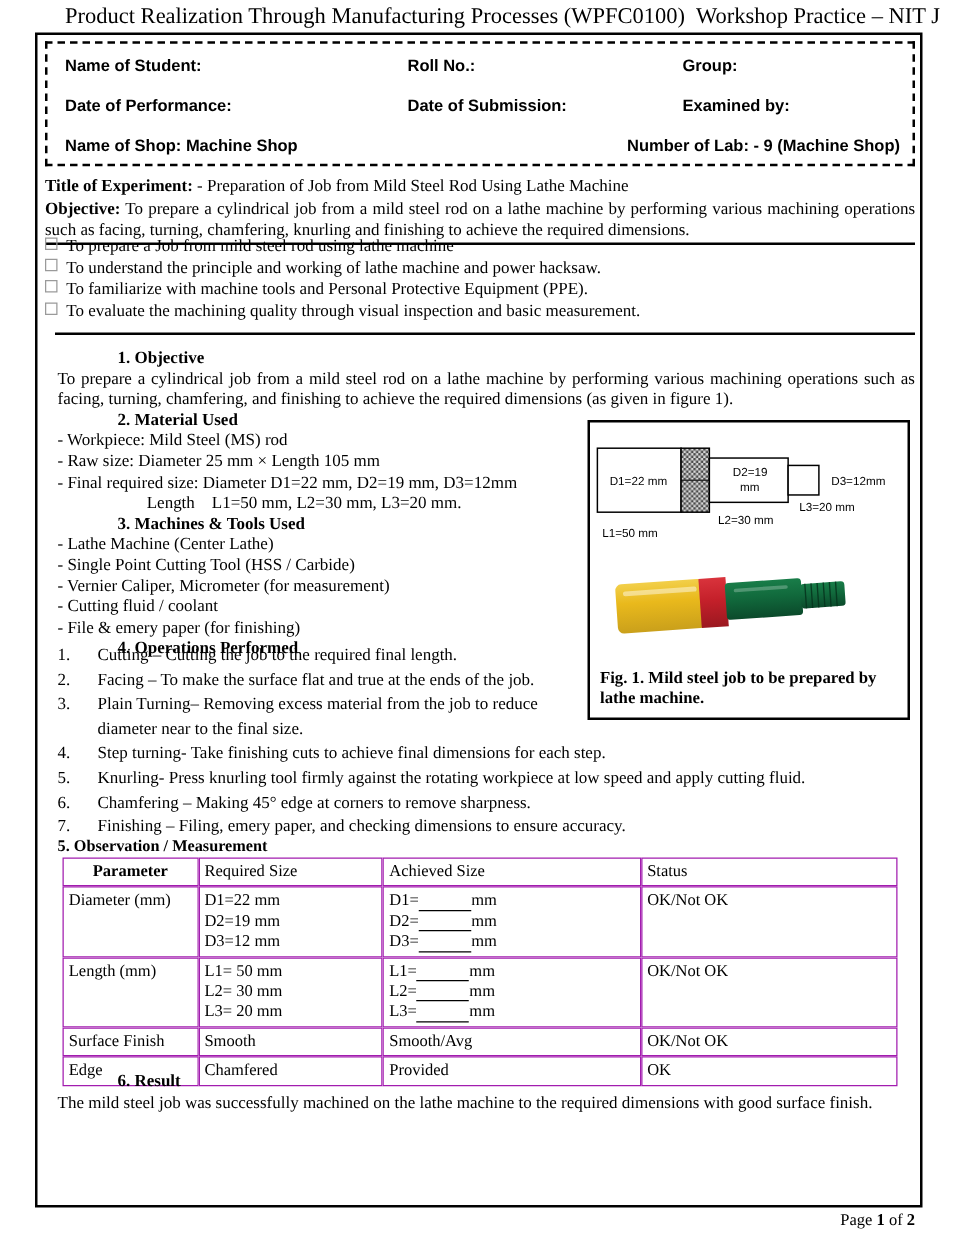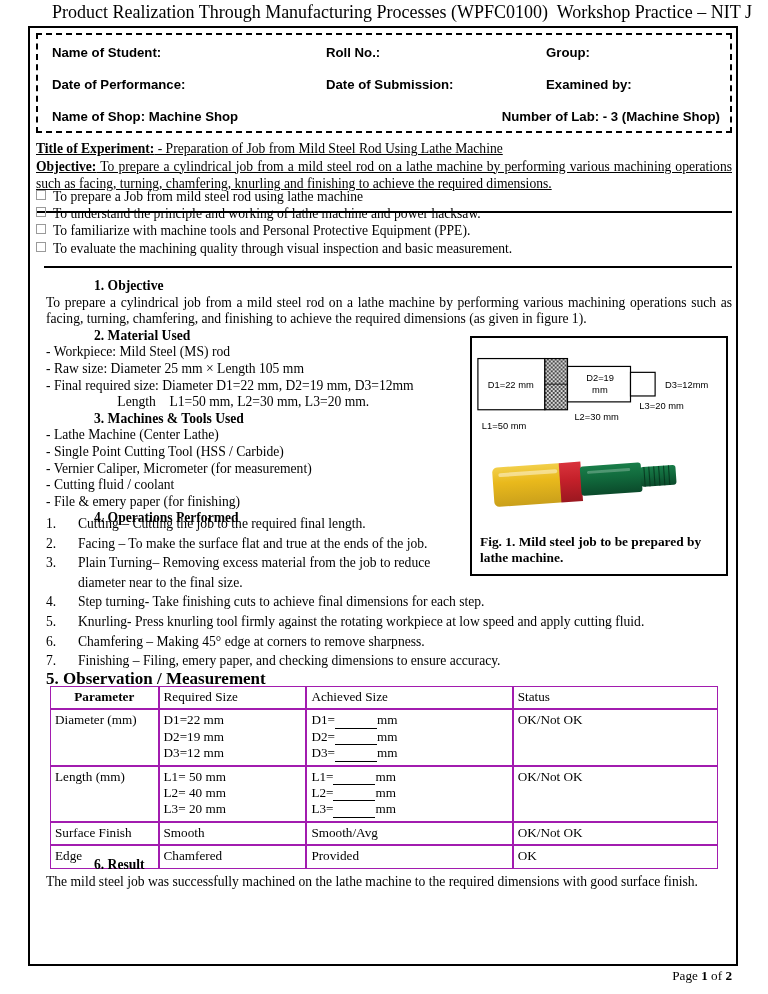--- a/index.html
+++ b/index.html
@@ -76,23 +76,22 @@
 
   
   .title-block {
     position: absolute;
     left: 36px;
     top: 140px;
     width: 696px;
     font-size: 13.6px;
     line-height: 17.6px;
     border-bottom: 2.5px solid #000;
-    padding-bottom: 18px;
+    padding-bottom: 1px;
     box-sizing: border-box;
-    text-decoration: underline;
   }
   .title-block .lbl { font-weight: bold; }
   .obj-text { text-align: justify; }
 
   
   .goals {
     position: absolute;
     left: 36px;
     top: 188px;
     width: 696px;
@@ -196,21 +195,21 @@
     flex: 0 0 32px;
   }
   .op-txt { flex: 1 1 auto; }
   .op-txt.narrow { max-width: 400px; }
 
   
   .obs-head {
     position: absolute;
     left: 46px;
     top: 669px;
-    font-size: 17px;
+    font-size: 13px;
     font-weight: bold;
   }
   table.obs {
     position: absolute;
     left: 50px;
     top: 686px;
     width: 668px;
     border-collapse: separate;
     border-spacing: 0;
     font-size: 13.2px;
@@ -283,21 +282,21 @@
     <span class="ic c2">Roll No.:</span>
     <span class="ic c3">Group:</span>
   </div>
   <div class="info-row r2">
     <span class="ic c1">Date of Performance:</span>
     <span class="ic c2">Date of Submission:</span>
     <span class="ic c3">Examined by:</span>
   </div>
   <div class="info-row r3">
     <span class="ic c1">Name of Shop: Machine Shop</span>
-    <span class="ic cr">Number of Lab: - 3 (Machine Shop)</span>
+    <span class="ic cr">Number of Lab: - 9 (Machine Shop)</span>
   </div>
 </div>
 
 <div class="title-block">
   <div>
     <span class="lbl">Title of Experiment:</span><span> - Preparation of Job from Mild Steel Rod Using Lathe Machine</span>
   </div>
   <div class="obj-text">
     <span class="lbl">Objective:</span><span> To prepare a cylindrical job from a mild steel rod on a lathe machine by performing various machining operations such as facing, turning, chamfering, knurling and finishing to achieve the required dimensions.</span>
   </div>
@@ -477,21 +476,21 @@
       <div><span>D2=</span><span class="blank-line"></span><span>mm</span></div>
       <div><span>D3=</span><span class="blank-line"></span><span>mm</span></div>
     </td>
     <td class="col-d">OK/Not OK</td>
   </tr>
 
   <tr>
     <td class="col-a">Length (mm)</td>
     <td class="col-b">
       <div>L1= 50 mm</div>
-      <div>L2= 40 mm</div>
+      <div>L2= 30 mm</div>
       <div>L3= 20 mm</div>
     </td>
     <td class="col-c">
       <div><span>L1=</span><span class="blank-line"></span><span>mm</span></div>
       <div><span>L2=</span><span class="blank-line"></span><span>mm</span></div>
       <div><span>L3=</span><span class="blank-line"></span><span>mm</span></div>
     </td>
     <td class="col-d">OK/Not OK</td>
   </tr>
 

